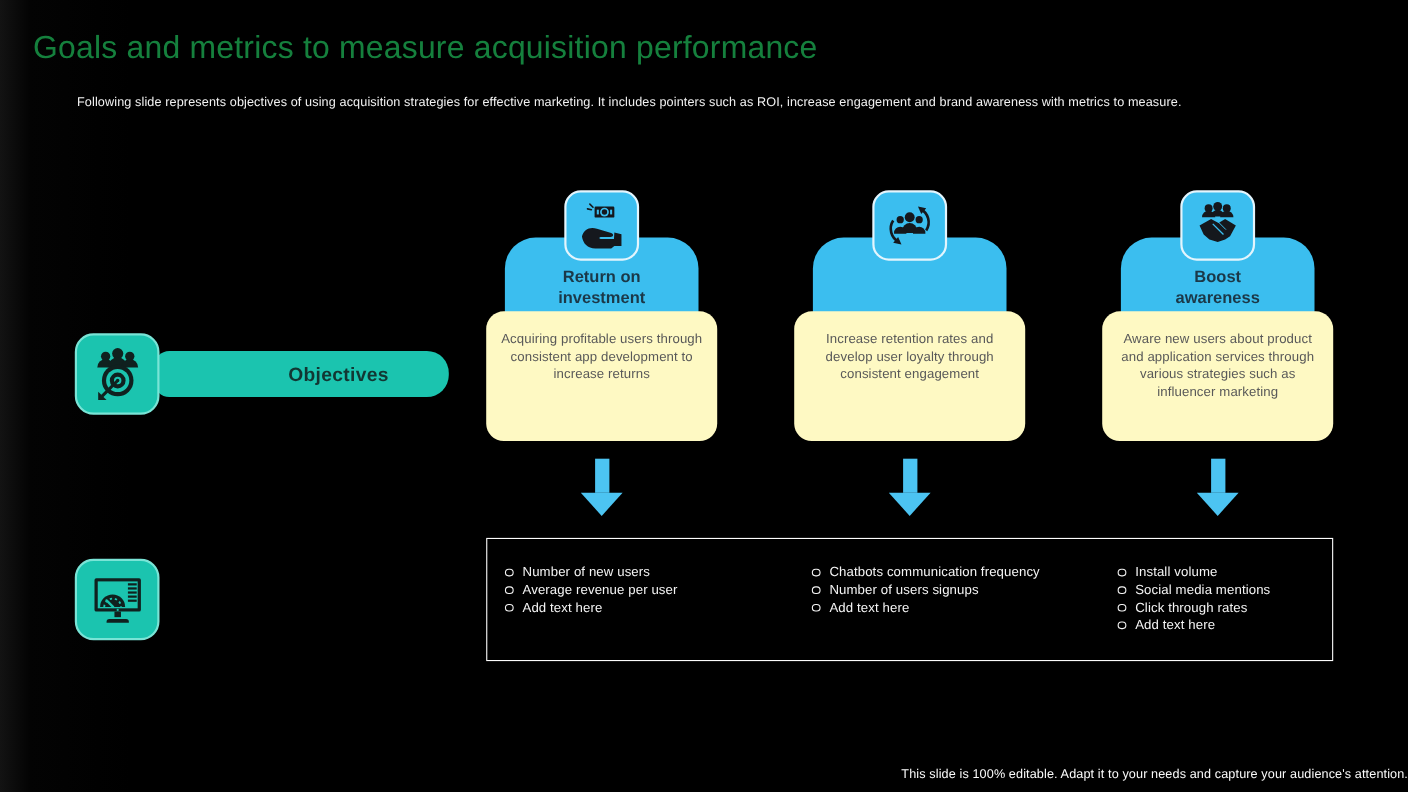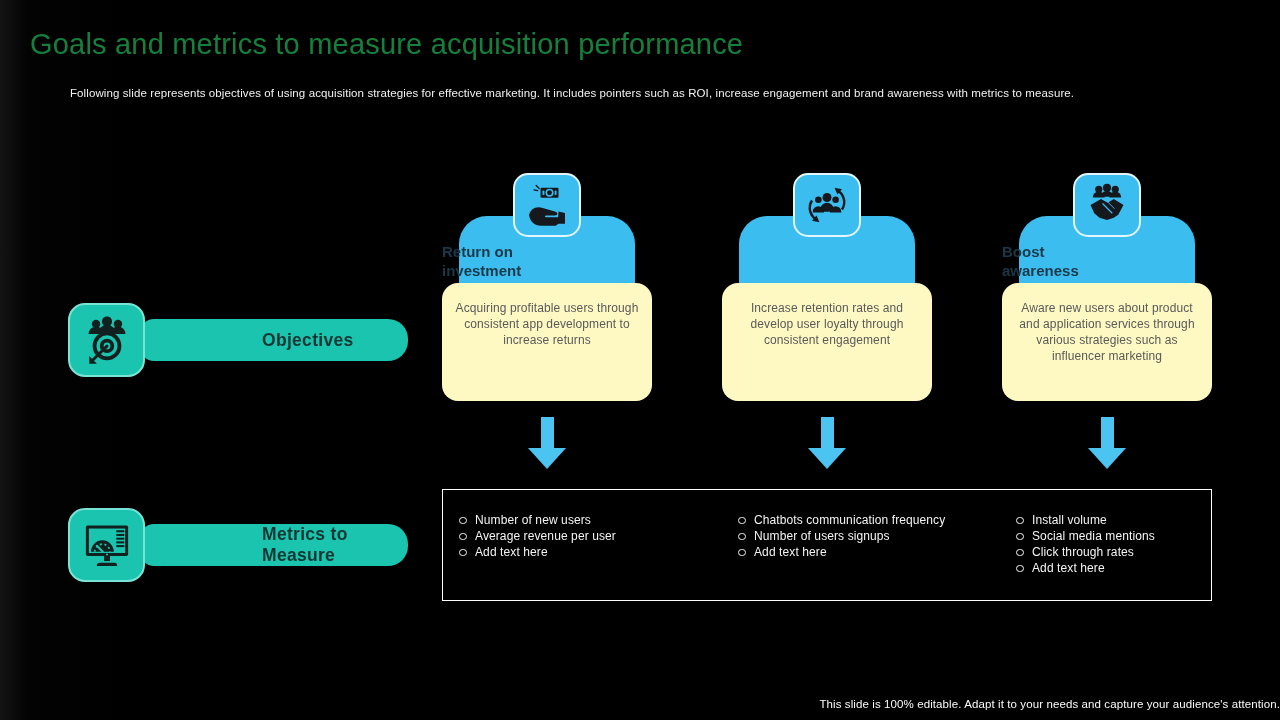--- a/index.html
+++ b/index.html
@@ -48,21 +48,21 @@
     position:absolute; left:50%; transform:translateX(-50%); top:0;
     width:68px; height:64px; border-radius:15px;
     background:var(--accent-blue); border:2px solid #e3f5fd;
     display:flex; align-items:center; justify-content:center; z-index:3;
   }
   .header-box {
     position:absolute; left:17px; right:17px; top:43px; height:140px;
     background:var(--accent-blue); border-radius:28px 28px 10px 10px; z-index:1;
   }
   .header-label {
-    position:absolute; top:69px; left:0; right:0; text-align:left; z-index:3;
+    position:absolute; top:69px; left:0; right:0; text-align:center; z-index:3;
     font-size:15px; font-weight:700; color:var(--header-text); line-height:19px;
   }
   .header-label span{ display:inline-block; max-width:112px; }
   .white-box {
     position:absolute; left:0; right:0; top:110px; height:118px;
     background:#fef9c3; border-radius:16px; z-index:2;
     padding:17px 13px 0; text-align:center;
   }
   .white-box p { font-size:12px; line-height:16px; color:var(--body-text); font-weight:500; letter-spacing:.1px; }
   .flow-arrow { position:absolute; top:244px; left:50%; transform:translateX(-50%); width:38px; z-index:1; }
@@ -120,23 +120,20 @@
       <circle cx="32" cy="39" r="8.5" fill="#10211f"></circle>
       <circle cx="32" cy="39" r="4" fill="#1bc4af"></circle>
       <circle cx="32" cy="39" r="1.8" fill="#10211f"></circle>
       <path d="M32 39L15 56" stroke="#10211f" stroke-width="3.4"></path>
       <path d="M11 51v9h9z" fill="#10211f"></path>
     </svg>
   </div>
 </div>
 
 <div class="row-label metrics">
-  <div class="label-banner">
-    <span>Metrics to Measure</span>
-  </div>
   <div class="label-tile">
     <svg viewBox="0 0 64 64" width="54" height="54" aria-hidden="true">
       <rect x="7" y="9" width="50" height="36" rx="2" fill="#10211f"></rect>
       <rect x="10.5" y="12.5" width="43" height="29" fill="#1bc4af"></rect>
       <path d="M13 40a13.5 13.5 0 0 1 27 0z" fill="#10211f"></path>
       <path d="M17.5 40a9 9 0 0 1 18 0" fill="none" stroke="#1bc4af" stroke-width="2" stroke-dasharray="2.5 3"></path>
       <path d="M27 40L20 33" stroke="#1bc4af" stroke-width="2.5" stroke-linecap="round"></path>
       <g fill="#10211f">
         <rect x="43" y="14.5" width="9.5" height="2.4"></rect>
         <rect x="43" y="18.9" width="9.5" height="2.4"></rect>

